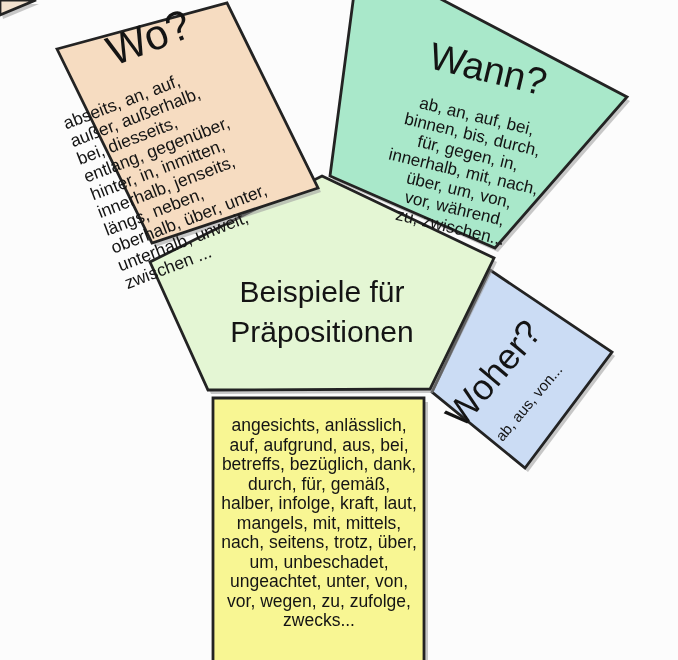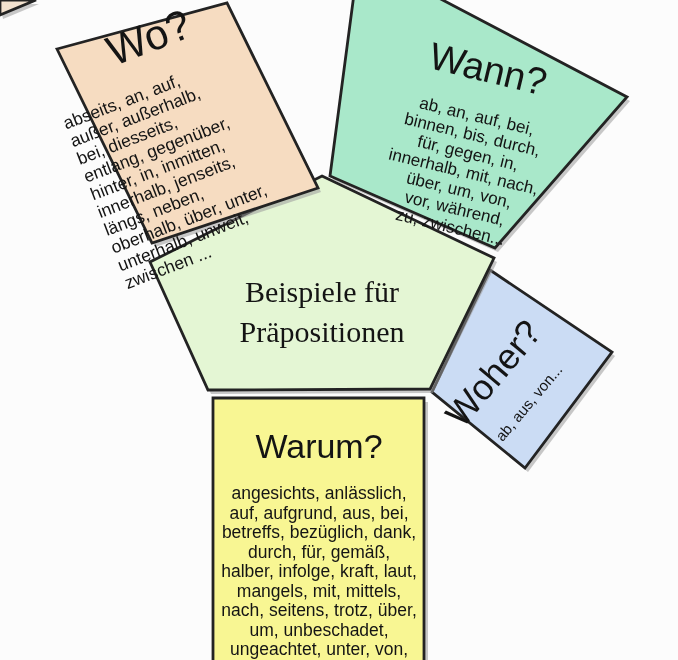--- a/index.html
+++ b/index.html
@@ -28,21 +28,21 @@
   #wann-text .hd{font-size:38px;line-height:42px;}
   #wann-text .bd{font-size:17px;line-height:19px;}
 
   
   #woher-text{left:420px;top:330px;width:175px;transform:rotate(-50deg);text-align:center;}
   #woher-text .hd{font-size:36px;line-height:38px;}
   #woher-text .bd{font-size:15px;line-height:18px;}
 
   
   #center-text{left:150px;top:272px;width:344px;text-align:center;
-               font-size:30px;line-height:40px;font-family:Liberation Serif, serif;}
+               font-size:30px;line-height:40px;}
 
   
   #warum-text{left:213px;top:398px;width:212px;text-align:center;}
   #warum-text .hd{font-size:34px;line-height:40px;margin-top:10px;}
   #warum-text .bd{font-size:17.5px;line-height:19.5px;}
 </style>
 </head>
 <body>
 
 <div id="stage">
@@ -107,21 +107,20 @@
 
   <div class="txt" id="center-text">Beispiele für
 Präpositionen</div>
 
   <div class="txt" id="woher-text">
     <div class="hd">Woher?</div>
     <div class="bd">ab, aus, von...</div>
   </div>
 
   <div class="txt" id="warum-text">
-    <div class="hd">Warum?</div>
     <div class="bd">angesichts, anlässlich,
 auf, aufgrund, aus, bei,
 betreffs, bezüglich, dank,
 durch, für, gemäß,
 halber, infolge, kraft, laut,
 mangels, mit, mittels,
 nach, seitens, trotz, über,
 um, unbeschadet,
 ungeachtet, unter, von,
 vor, wegen, zu, zufolge,

